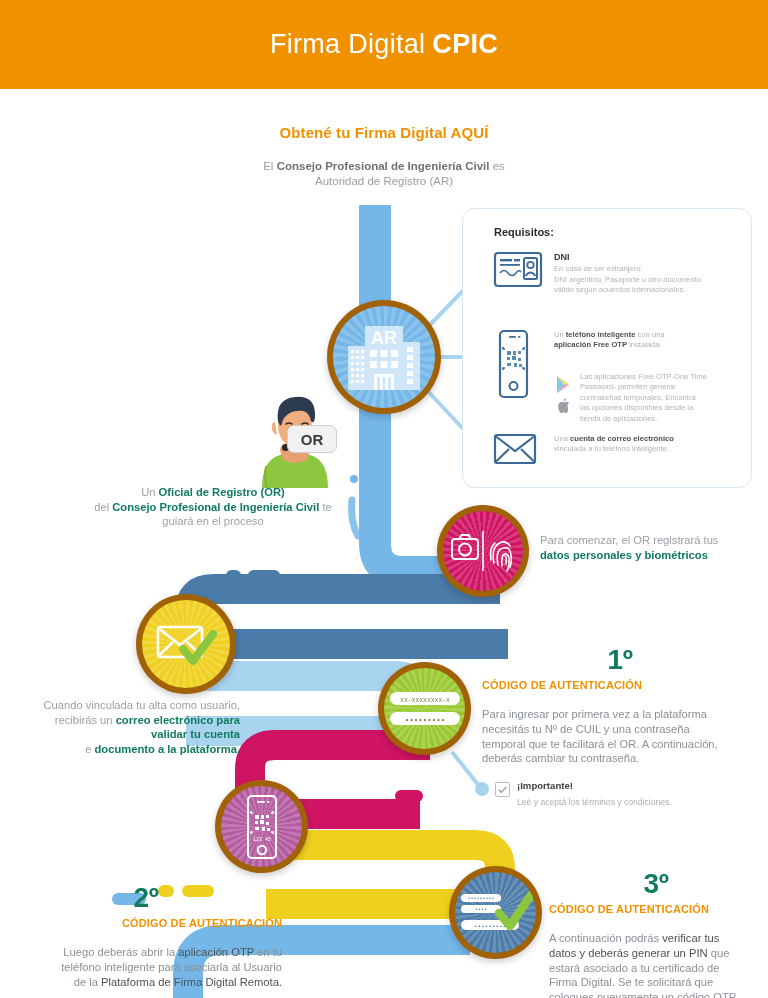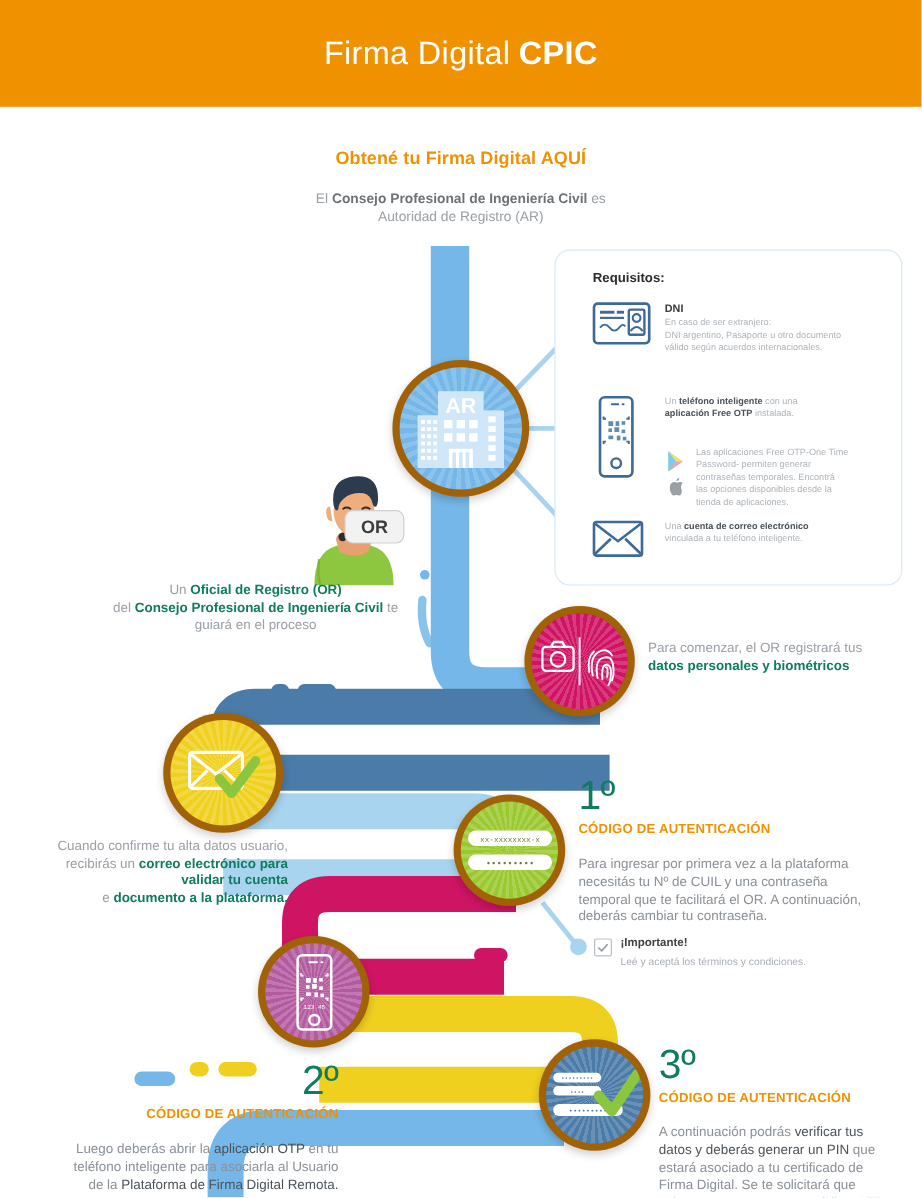--- a/index.html
+++ b/index.html
@@ -70,21 +70,21 @@
       border:1.6px solid #cfcfcf;border-radius:7px;
       display:flex;align-items:center;justify-content:center;
       font-size:15px;font-weight:700;color:#3b3b3b;}
   #or-dot{left:282px;top:444px;width:7px;height:7px;border-radius:50%;background:#2c2c2c;}
 
   
   .tb{position:absolute;}
   .tb p{margin:0;}
   .lead{font-size:11.2px;line-height:14.6px;color:#9aa0a6;}
   .lead b{color:#0f7b5f;font-weight:700;}
-  .step-num{font-size:34px;font-weight:400;color:#0f7b5f;line-height:1;letter-spacing:-.5px;}
+  .step-num{font-size:28px;font-weight:700;color:#0f7b5f;line-height:1;letter-spacing:-.5px;text-align:center;}
   .step-h{font-size:11px;font-weight:700;color:#f09200;letter-spacing:.15px;margin-top:5px;}
   .step-p{font-size:11.2px;line-height:14.8px;color:#8a9097;margin-top:16px;}
   .step-p b{color:#4b5258;font-weight:400;}
 
   #tb-or{left:60px;top:485px;width:306px;text-align:center;}
   #tb-bio{left:540px;top:533px;width:215px;}
   #tb-mail{left:8px;top:698px;width:232px;text-align:right;}
   #tb-step1{left:482px;top:646px;width:276px;}
   #tb-imp{left:495px;top:780px;width:255px;display:flex;gap:7px;}
   #imp-box{flex:0 0 auto;width:13px;height:13px;border:1.3px solid #b9bec3;border-radius:2px;
@@ -348,21 +348,21 @@
         <rect x="3" y="7" width="44" height="30" rx="2.5"></rect>
         <path d="M4.5 9 L25 25 L45.5 9"></path>
         <path d="M4.5 35 L18 22"></path>
           <path d="M45.5 35 L32 22"></path>
       </g>
       <path d="M28 29 L38 41 L58 14" fill="none" stroke="#8cc63f" stroke-width="8" stroke-linecap="round" stroke-linejoin="round"></path>
     </svg>
   </div>
 </div>
 <div class="tb" id="tb-mail">
-  <p class="lead">Cuando confirme tu alta datos usuario,</p>
+  <p class="lead">Cuando vinculada tu alta como usuario,</p>
   <p class="lead"><span>recibirás un </span><b>correo electrónico para</b></p>
   <p class="lead"><b>validar tu cuenta</b></p>
   <p class="lead"><span>e </span><b>documento a la plataforma.</b></p>
 </div>
 
 <div class="abs node" id="node-cred">
   <div class="disc">
     <div class="rays"></div>
     <svg width="72" height="40" viewBox="0 0 72 40">
       <rect x="1" y="3" width="70" height="13" rx="6.5" fill="#fff"></rect>

